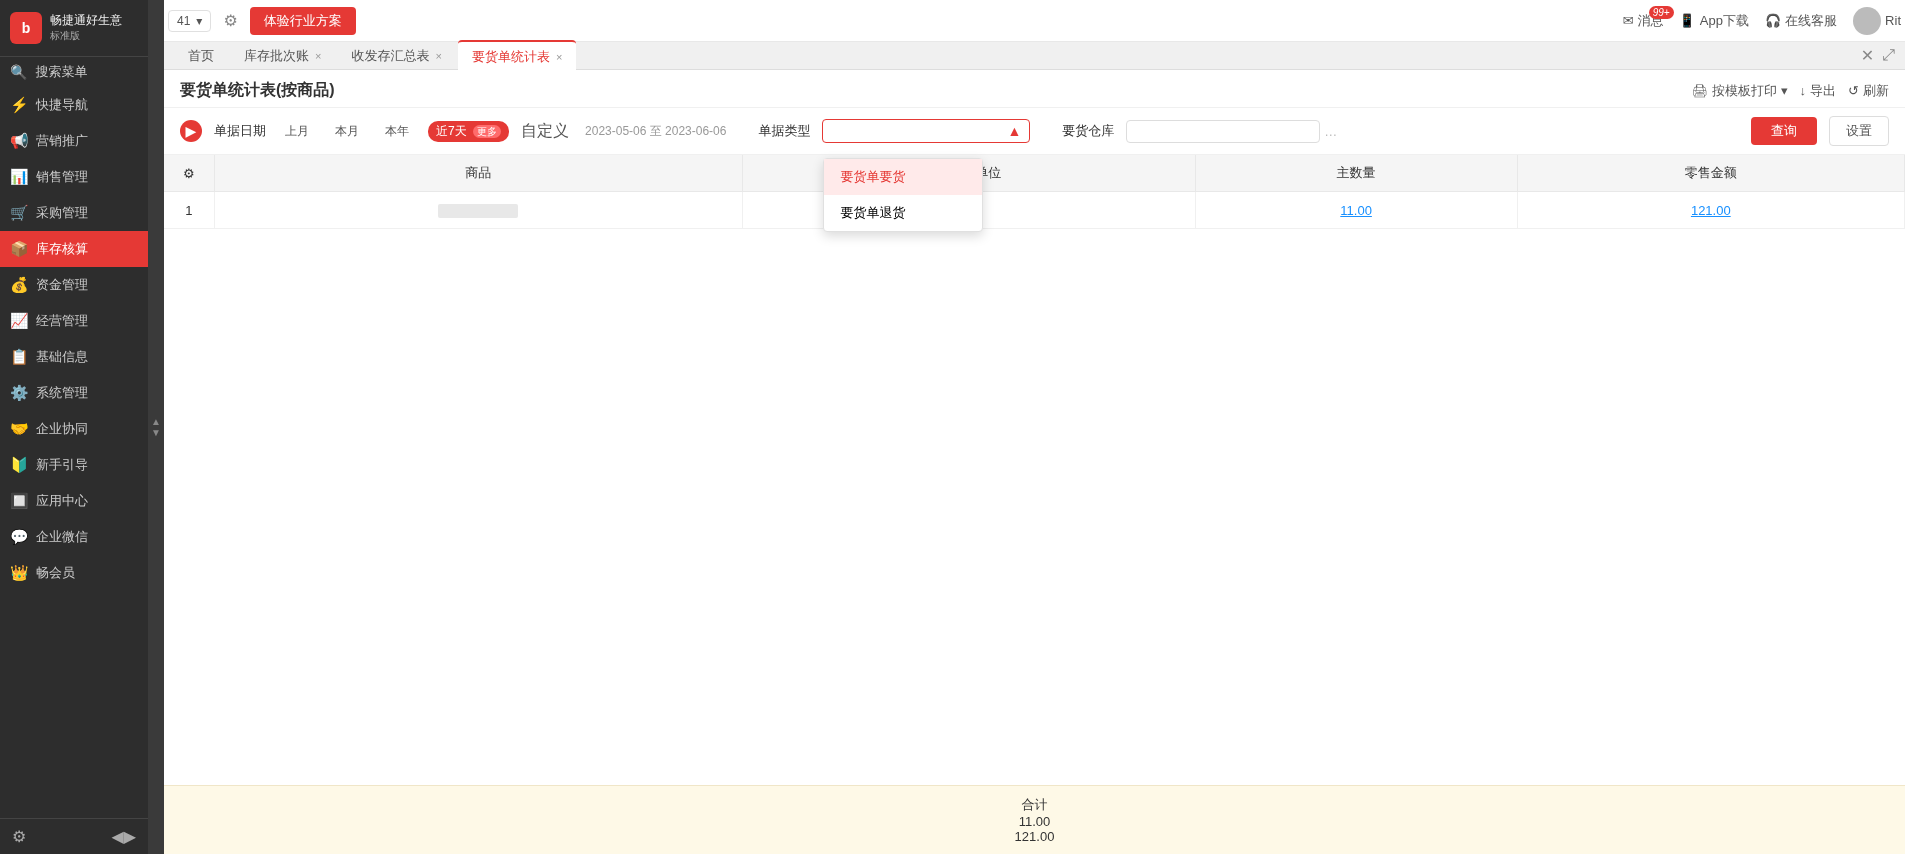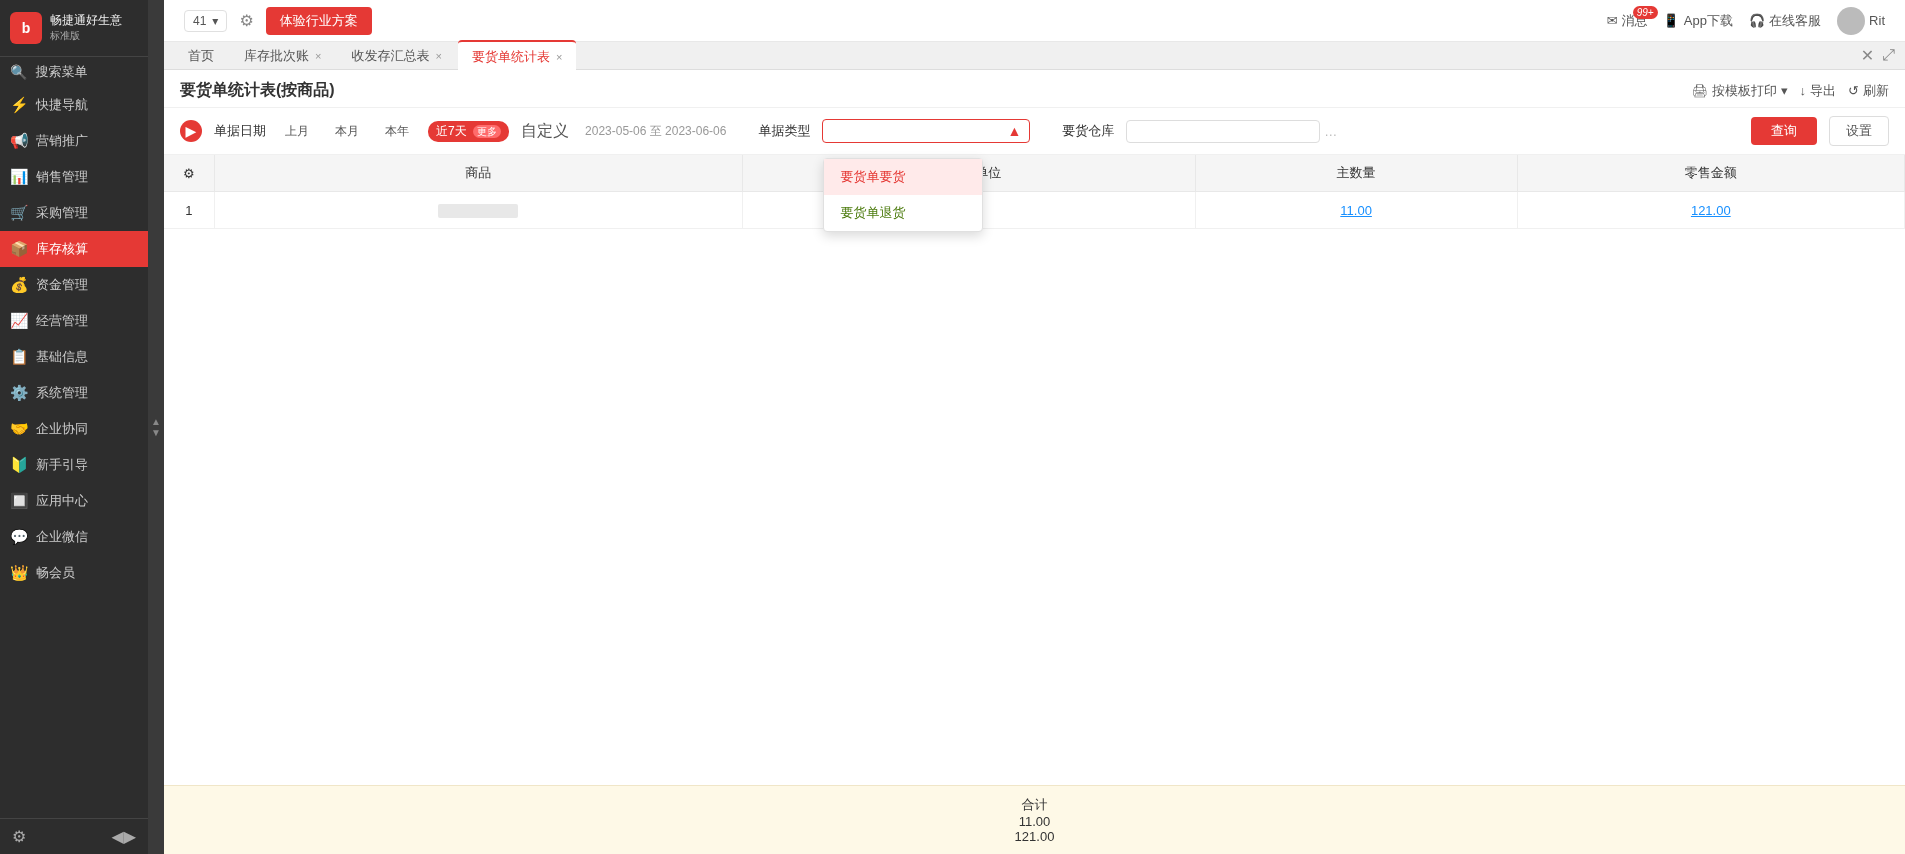--- a/index.html
+++ b/index.html
@@ -76,21 +76,21 @@
       overflow: hidden;
     }
 
     
     .topbar {
       height: 42px;
       background: #fff;
       border-bottom: 1px solid #e8e8e8;
       display: flex;
       align-items: center;
-      padding: 0 20px;
+      padding: 0 4px;
       justify-content: space-between;
     }
     .topbar-left { display: flex; align-items: center; gap: 12px; }
     .topbar-selector {
       display: flex; align-items: center;
       border: 1px solid #e0e0e0;
       border-radius: 4px;
       padding: 3px 8px;
       font-size: 12px;
       color: #555;
@@ -224,21 +224,21 @@
       border: 1px solid #e0e0e0;
       border-radius: 4px;
       box-shadow: 0 4px 12px rgba(0,0,0,0.15);
       z-index: 100;
       min-width: 160px;
     }
     .dropdown-item {
       padding: 9px 16px;
       font-size: 13px;
       cursor: pointer;
-      color: #4d7c0f;
+      color: #000000;
     }
     .dropdown-item.selected { background: #ffeaea; color: #e53935; }
 
     
     .table-area {
       flex: 1;
       overflow: auto;
       position: relative;
     }
     table { width: 100%; border-collapse: collapse; font-size: 13px; }

